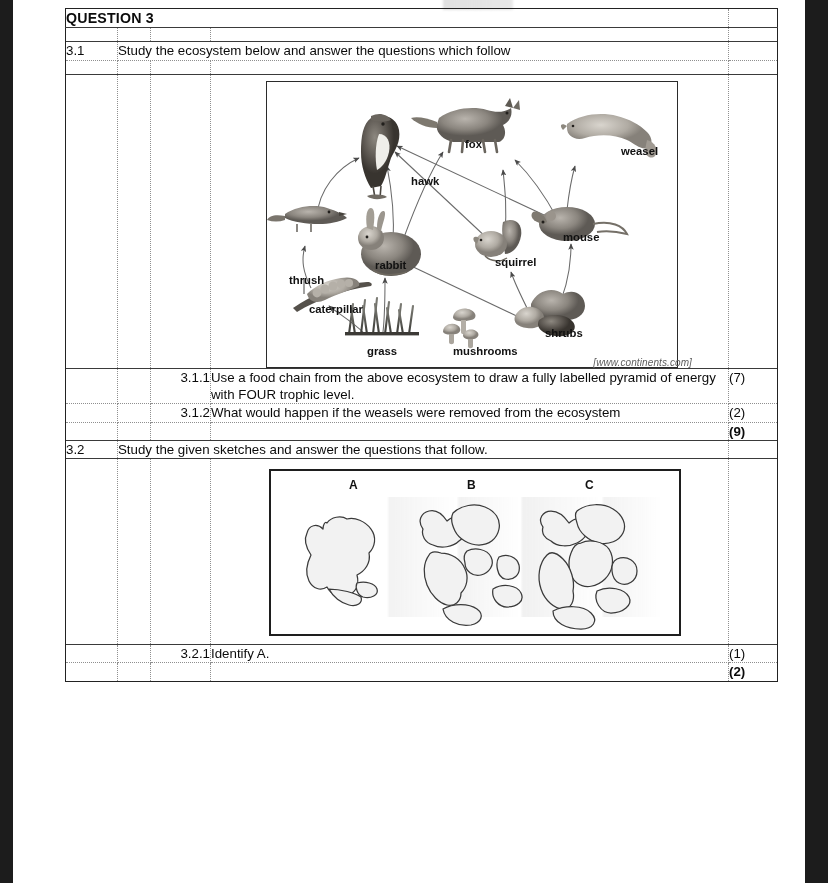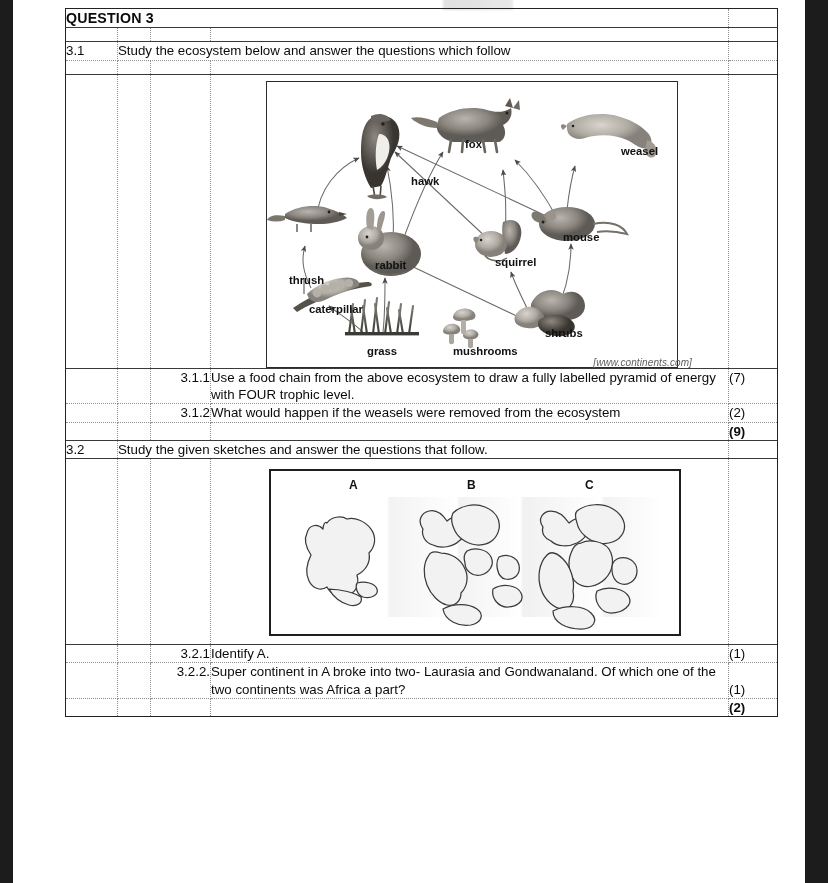--- a/index.html
+++ b/index.html
@@ -472,27 +472,20 @@
         </tr>
 
         <tr>
           <td class="outer-left solid-t"></td>
           <td class="solid-t"></td>
           <td class="subnum solid-t">3.2.1</td>
           <td class="cell-pad solid-t">Identify A.</td>
           <td class="marks outer-right solid-t">(1)</td>
         </tr>
 
-        <tr>
-          <td class="outer-left"></td>
-          <td></td>
-          <td class="subnum">3.2.2.</td>
-          <td class="cell-pad">Super continent in A broke into two- Laurasia and Gondwanaland. Of which one of the two continents was Africa a part?</td>
-          <td class="marks outer-right" style="vertical-align:bottom;">(1)</td>
-        </tr>
 
         <tr class="tall-row">
           <td class="outer-left outer-bottom"></td>
           <td class="outer-bottom"></td>
           <td class="outer-bottom"></td>
           <td class="outer-bottom"></td>
           <td class="marks bold outer-right outer-bottom">(2)</td>
         </tr>
 
       </tbody>

